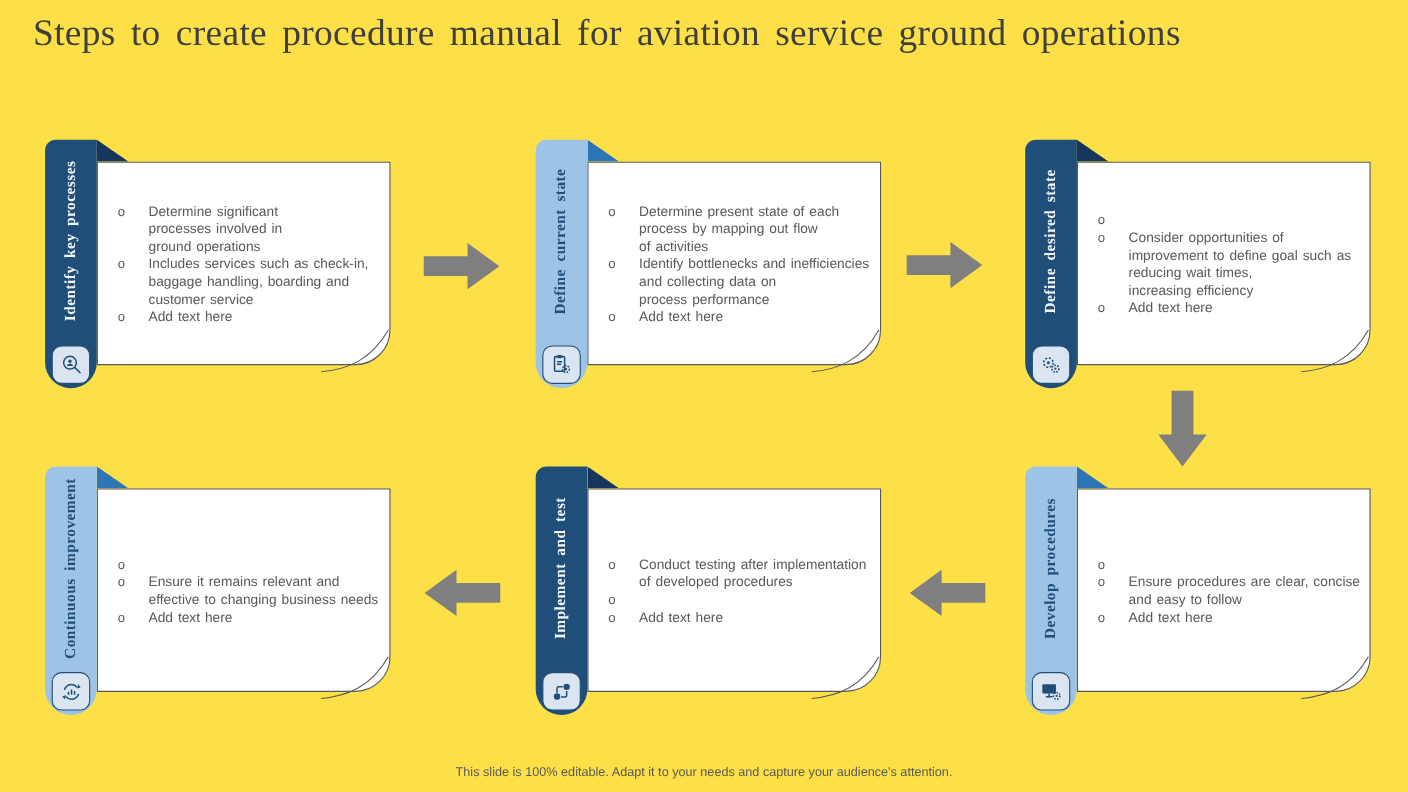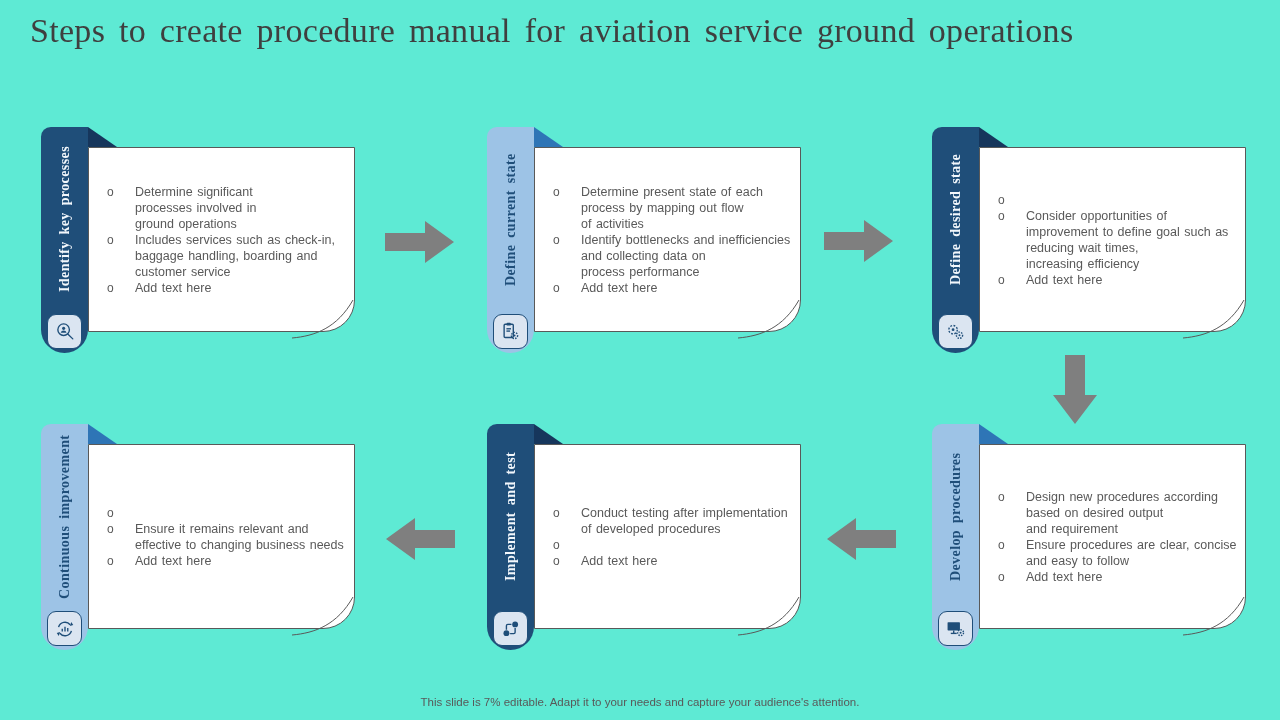--- a/index.html
+++ b/index.html
@@ -1,17 +1,17 @@
 <!DOCTYPE html>
 <html><head>
 <meta charset="utf-8">
 <style>
   html,body { margin:0; padding:0; background:#ffffff; }
   .slide {
-    position:relative; width:1280px; height:720px; background:#5eead4;
+    position:relative; width:1280px; height:720px; background:#fde047;
     font-family:"Liberation Sans", sans-serif; overflow:hidden;
   }
   .title {
     position:absolute; left:30px; top:12px; white-space:nowrap;
     font-family:"Liberation Serif", serif; font-weight:400;
     font-size:34px; color:#3f3f3f; letter-spacing:0.3px; word-spacing:5px;
   }
   .subtitle {
     position:absolute; left:30px; top:66px; width:1200px;
     font-size:11.5px; color:#404040; letter-spacing:0.1px;
@@ -263,23 +263,20 @@
         <circle cx="16.5" cy="7" r="3.2" fill="#1f4e79"></circle>
       </svg>
     </div>
   </div>
 
   <div class="step pos-5">
     <div class="panel">
       <div class="bullets">
         <div class="bullet">
             <span class="marker">o</span>
-            <span class="btext">Design new procedures according
-based on desired output
-and requirement</span>
           </div>
         <div class="bullet">
             <span class="marker">o</span>
             <span class="btext">Ensure procedures are clear, concise
 and easy to follow</span>
           </div>
         <div class="bullet">
             <span class="marker">o</span>
             <span class="btext">Add text here</span>
           </div>
@@ -312,14 +309,14 @@
   <svg class="arrow" style="left:1052px;top:355px" width="46" height="70" viewBox="0 0 46 70">
     <polygon points="13,0 33,0 33,40 45,40 23,69 1,40 13,40" fill="#7f7f7f"></polygon>
   </svg>
   <svg class="arrow" style="left:826px;top:517px" width="70" height="44" viewBox="0 0 70 44">
     <polygon points="70,13 30,13 30,1 1,22 30,43 30,31 70,31" fill="#7f7f7f"></polygon>
   </svg>
   <svg class="arrow" style="left:385px;top:517px" width="70" height="44" viewBox="0 0 70 44">
     <polygon points="70,13 30,13 30,1 1,22 30,43 30,31 70,31" fill="#7f7f7f"></polygon>
   </svg>
 
-  <div class="footer">This slide is 7% editable. Adapt it to your needs and capture your audience's attention.</div>
+  <div class="footer">This slide is 100% editable. Adapt it to your needs and capture your audience's attention.</div>
 </div>
 
 </body></html>

